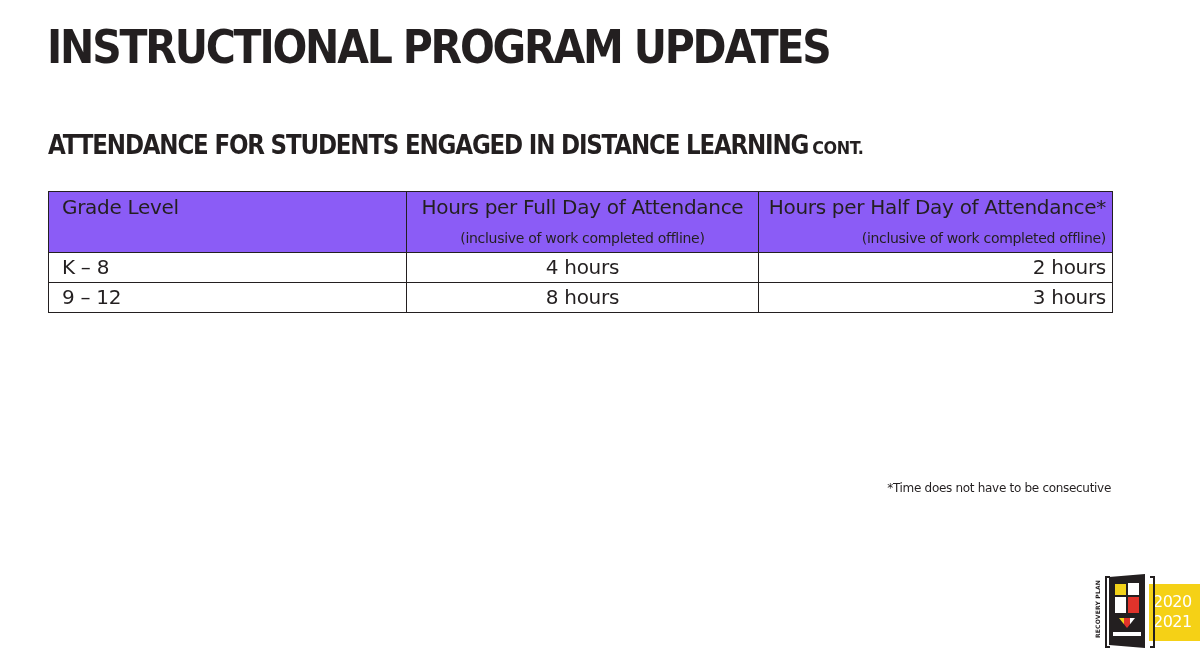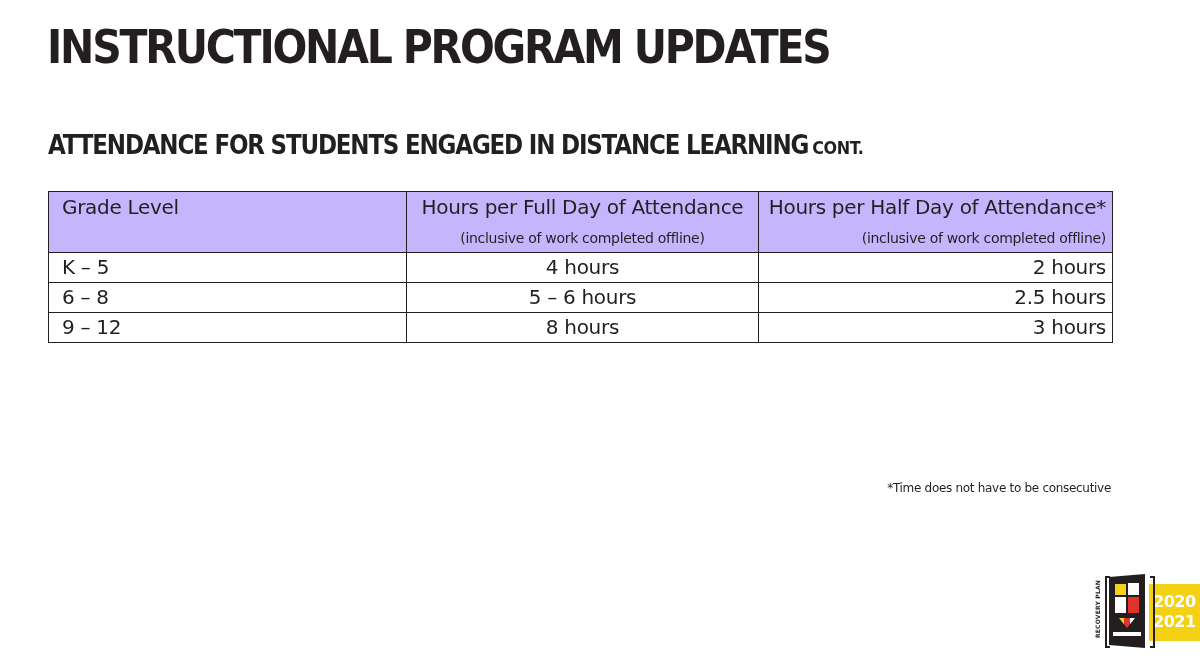--- a/index.html
+++ b/index.html
@@ -25,21 +25,21 @@
     table.attendance {
       position: absolute; left: 48px; top: 191px;
       width: 1065px; border-collapse: collapse;
       font-family: "DejaVu Sans", sans-serif; color: #231f20;
     }
     table.attendance td, table.attendance th {
       border: 1.6px solid #231f20; vertical-align: top;
       font-weight: normal; font-size: 20px; line-height: 27px;
       letter-spacing: -0.3px;
     }
-    table.attendance th { background: #c4b5fd; height: 60px; }
+    table.attendance th { background: #8b5cf6; height: 60px; }
     .c1 { width: 358px; text-align: left; padding: 2px 13px 0 13px; }
     .c2 { width: 353px; text-align: center; padding: 2px 6px 0 6px; }
     .c3 { width: 354px; text-align: right; padding: 2px 6px 0 6px; }
     th .small { font-size: 14px; letter-spacing: -0.3px; }
     tr.tall td { height: 57.5px; }
     tr.short td { height: 30px; line-height: 26px; padding-top: 1px; }
     em { font-style: italic; }
 
     .footnote {
       position: absolute; right: 89px; top: 481px;
@@ -72,48 +72,43 @@
     .logo .emblem {
       position: absolute; left: 26px; top: 44px; width: 16px; height: 10px;
       background: linear-gradient(90deg, #f2d21a 33%, #e0332b 33% 66%, #ffffff 66%);
       clip-path: polygon(0 0, 100% 0, 50% 100%);
     }
     .logo .wordmark {
       position: absolute; left: 20px; top: 58px; width: 28px; height: 4px; background: #ffffff;
     }
     .logo .year-box {
       position: absolute; left: 56px; top: 10px; width: 51px; height: 57px;
-      background: #f5d116; color: #ffffff; font-weight: bold;
+      background: #f5d116; color: #ffffff; font-weight: normal;
       font-size: 16px; line-height: 20px; letter-spacing: -0.5px;
       padding: 8px 0 0 4px;
     }
   </style>
 </head>
 <body>
 
 <div class="title">INSTRUCTIONAL PROGRAM UPDATES</div>
 
 <div class="subtitle"><span>ATTENDANCE FOR STUDENTS ENGAGED IN DISTANCE LEARNING</span><span class="cont">CONT.</span></div>
 
 <table class="attendance">
   <tbody>
       <tr>
     <th class="c1"><span>Grade Level</span></th>
     <th class="c2"><span>Hours per Full Day of Attendance</span><span class="small"> (inclusive of work completed offline)</span></th>
     <th class="c3"><span>Hours per Half Day of Attendance*</span><span class="small"> (inclusive of work completed offline)</span></th>
   </tr>
   <tr class="short">
-    <td class="c1">K – 5</td>
+    <td class="c1">K – 8</td>
     <td class="c2">4 hours</td>
     <td class="c3">2 hours</td>
-  </tr>
-  <tr class="short">
-    <td class="c1">6 – 8</td>
-    <td class="c2">5 – 6 hours</td>
-    <td class="c3">2.5 hours</td>
   </tr>
   <tr class="short">
     <td class="c1">9 – 12</td>
     <td class="c2">8 hours</td>
     <td class="c3">3 hours</td>
   </tr>
 </tbody>
   </table>
 
 <div class="footnote">*Time does not have to be consecutive</div>

